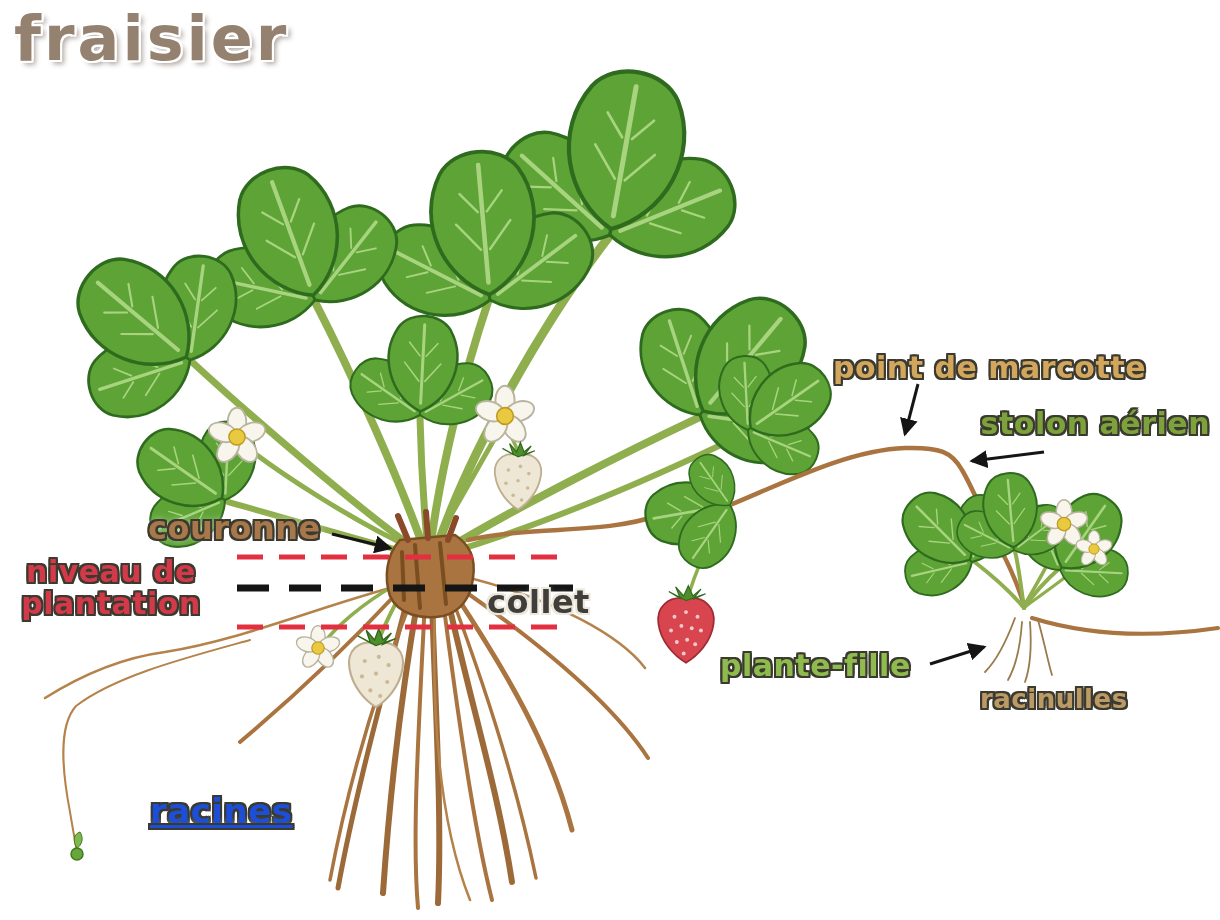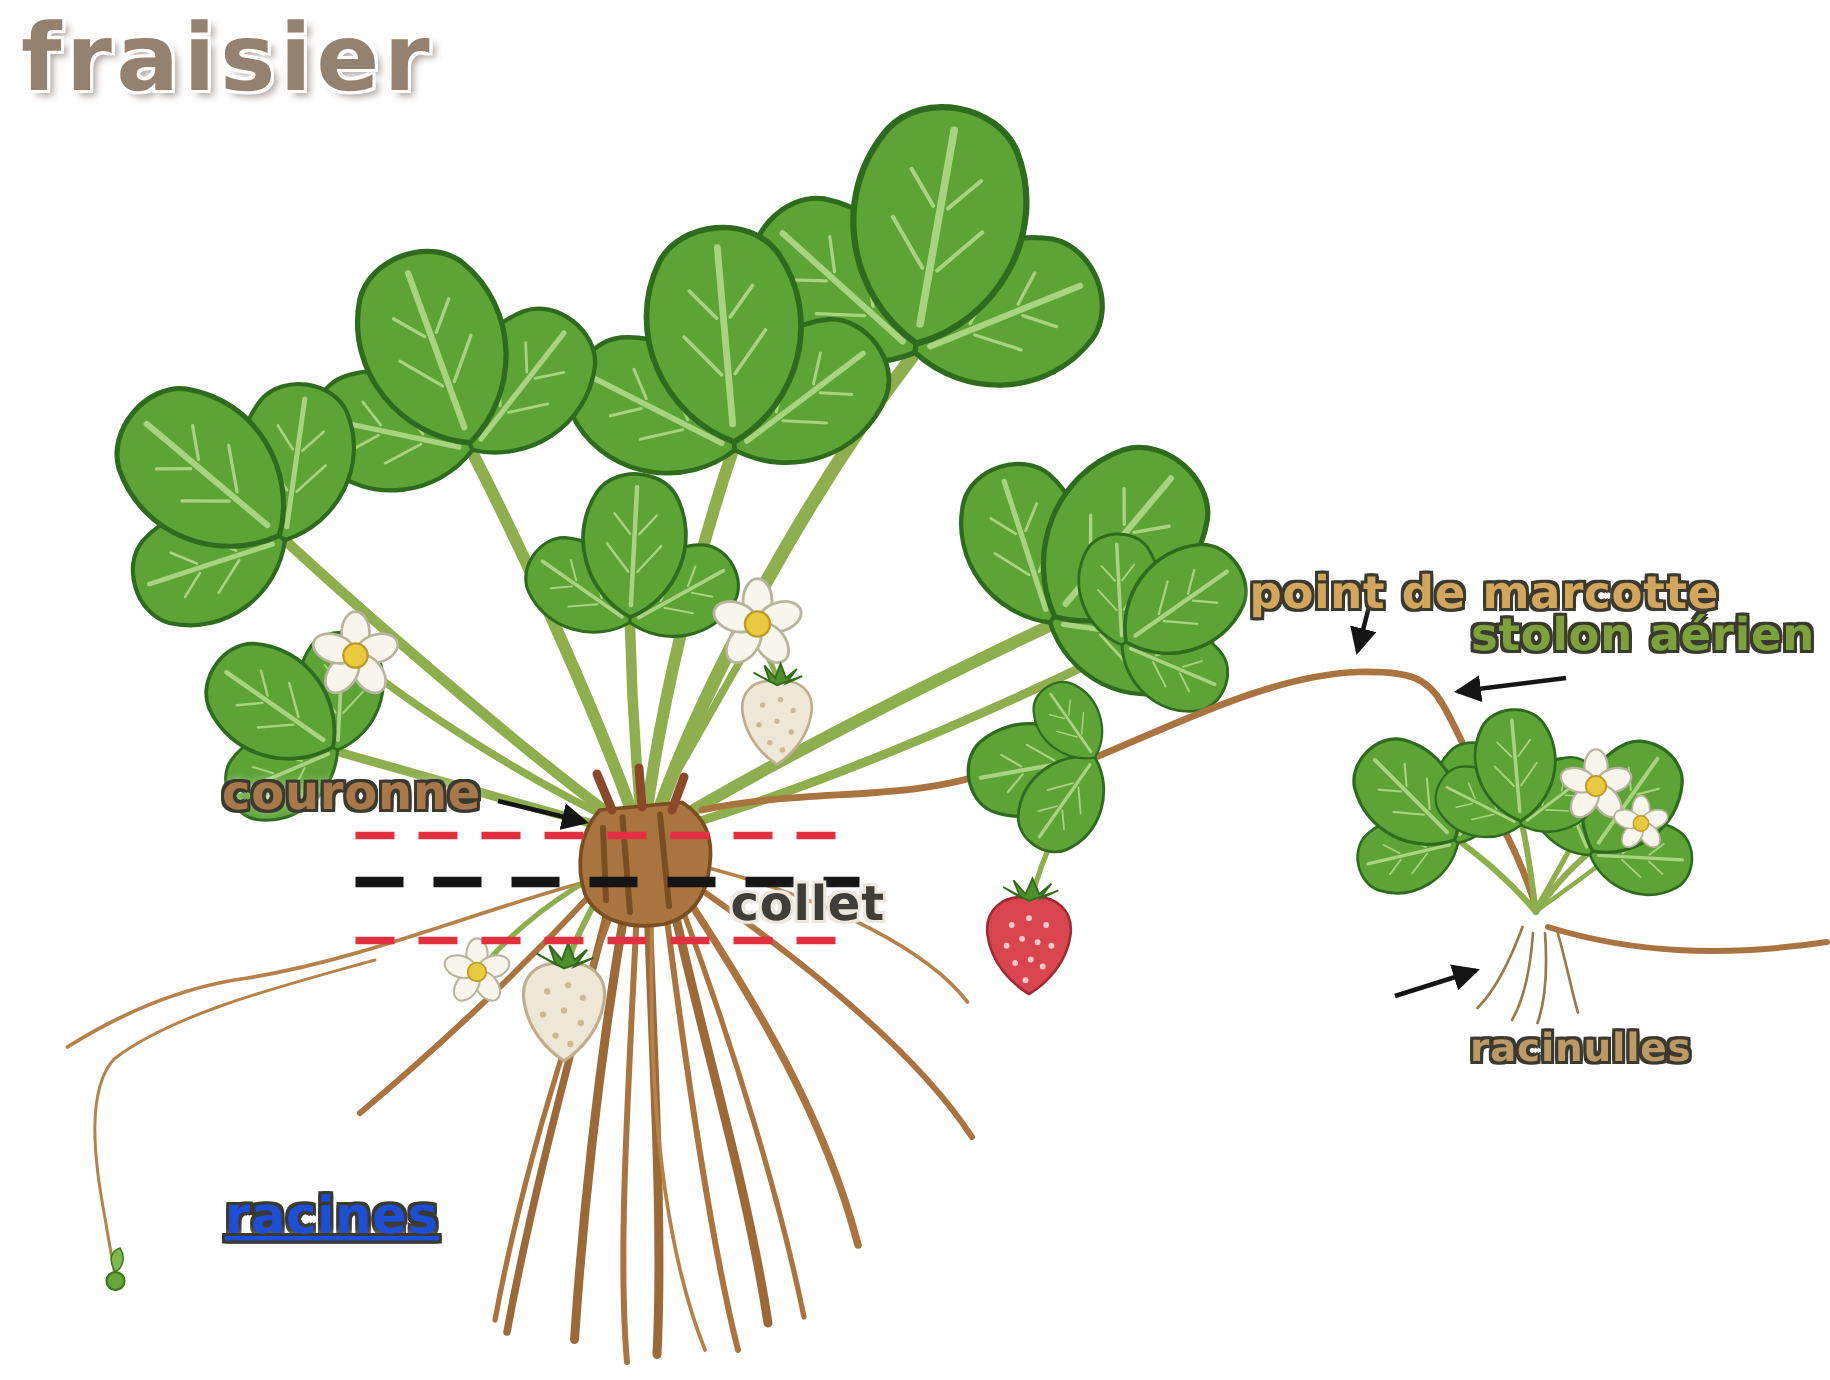--- a/index.html
+++ b/index.html
@@ -20,21 +20,21 @@
       0 0 8px rgba(255,255,255,0.85);
   }
   .ol-white{
     text-shadow:
       -2px -2px 0 #ffffff, 2px -2px 0 #ffffff, -2px 2px 0 #ffffff, 2px 2px 0 #ffffff,
       -2px 0 0 #ffffff, 2px 0 0 #ffffff, 0 -2px 0 #ffffff, 0 2px 0 #ffffff,
       4px 4px 5px rgba(80,60,50,0.45);
   }
   .title{left:14px;top:6px;font-size:62px;color:#95816f;letter-spacing:3px;}
   .plante-mere{left:263px;top:90px;font-size:36px;color:#7da23c;}
-  .point-marcotte{left:833px;top:352px;font-size:30px;color:#d2a75d;margin-top:28px;}
+  .point-marcotte{left:833px;top:352px;font-size:30px;color:#d2a75d;}
   .stolon-block{left:958px;top:408px;width:252px;text-align:right;font-size:30px;color:#7da23c;}
   .couronne{left:148px;top:512px;font-size:32px;color:#a8784b;text-align:right;}
   .niveau-block{left:10px;top:556px;width:202px;text-align:center;font-size:30px;color:#d23a4a;}
   .collet{left:487px;top:586px;font-size:32px;color:#3f3e39;
     text-shadow:
       -2px -2px 0 #ece8dd, 2px -2px 0 #ece8dd, -2px 2px 0 #ece8dd, 2px 2px 0 #ece8dd,
       0 0 6px rgba(255,255,255,0.9);}
   .plante-fille{left:720px;top:650px;font-size:30px;color:#8fba4d;}
   .racinulles{left:980px;top:686px;font-size:26px;color:#bb9a66;}
   .racines{left:150px;top:794px;font-size:34px;color:#1d4ed8;text-decoration:underline;}
@@ -223,22 +223,27 @@
 
 
   <div class="label point-marcotte ol-dark">point de marcotte</div>
 
   <div class="label stolon-block ol-dark">
     <div>stolon aérien</div>
   </div>
 
   <div class="label couronne ol-dark">couronne</div>
 
+  <div class="label niveau-block ol-dark">
+    <div>niveau de</div>
+    <div>plantation</div>
+  </div>
 
   <div class="label collet">collet</div>
 
+  <div class="label plante-fille ol-dark">plante-fille</div>
 
   <div class="label racinulles ol-dark">racinulles</div>
 
   <div class="label racines ol-dark">racines</div>
 
 
 </div>
 
 </body></html>

